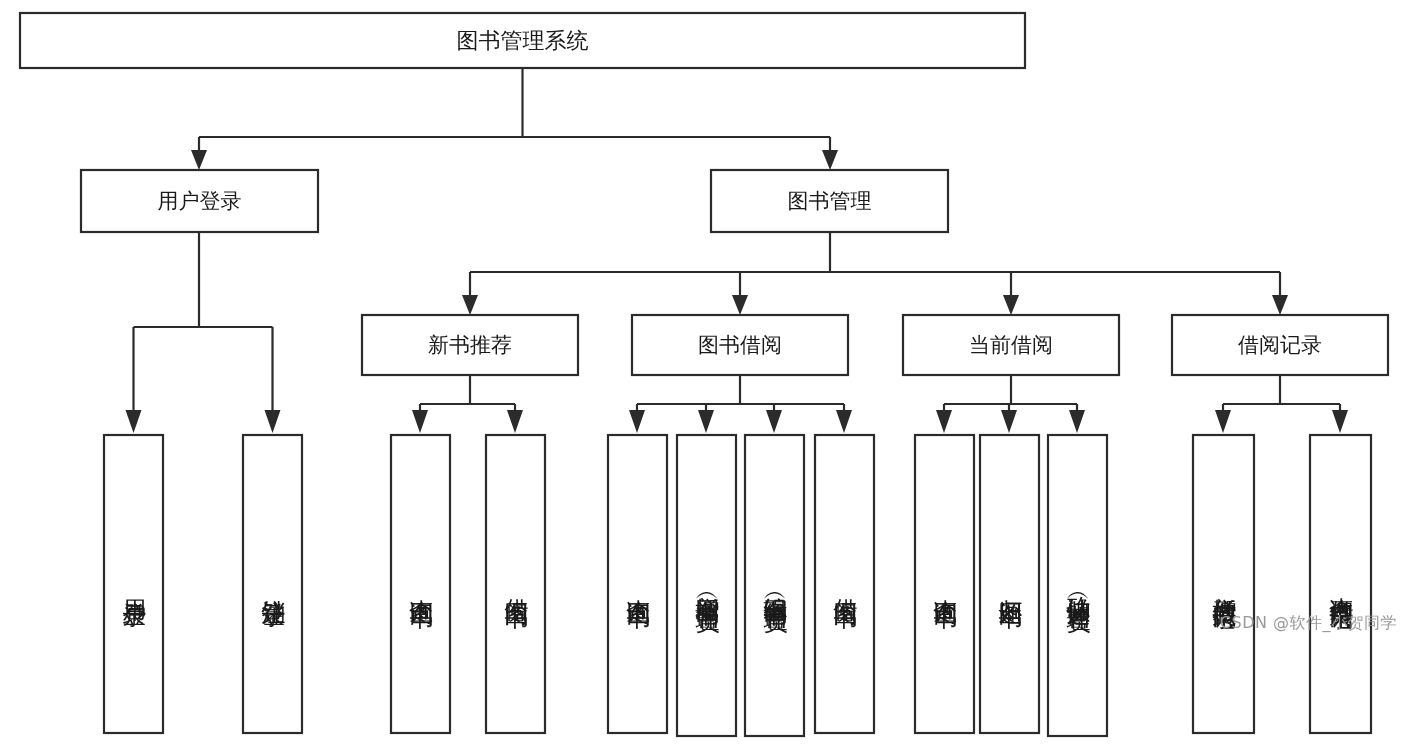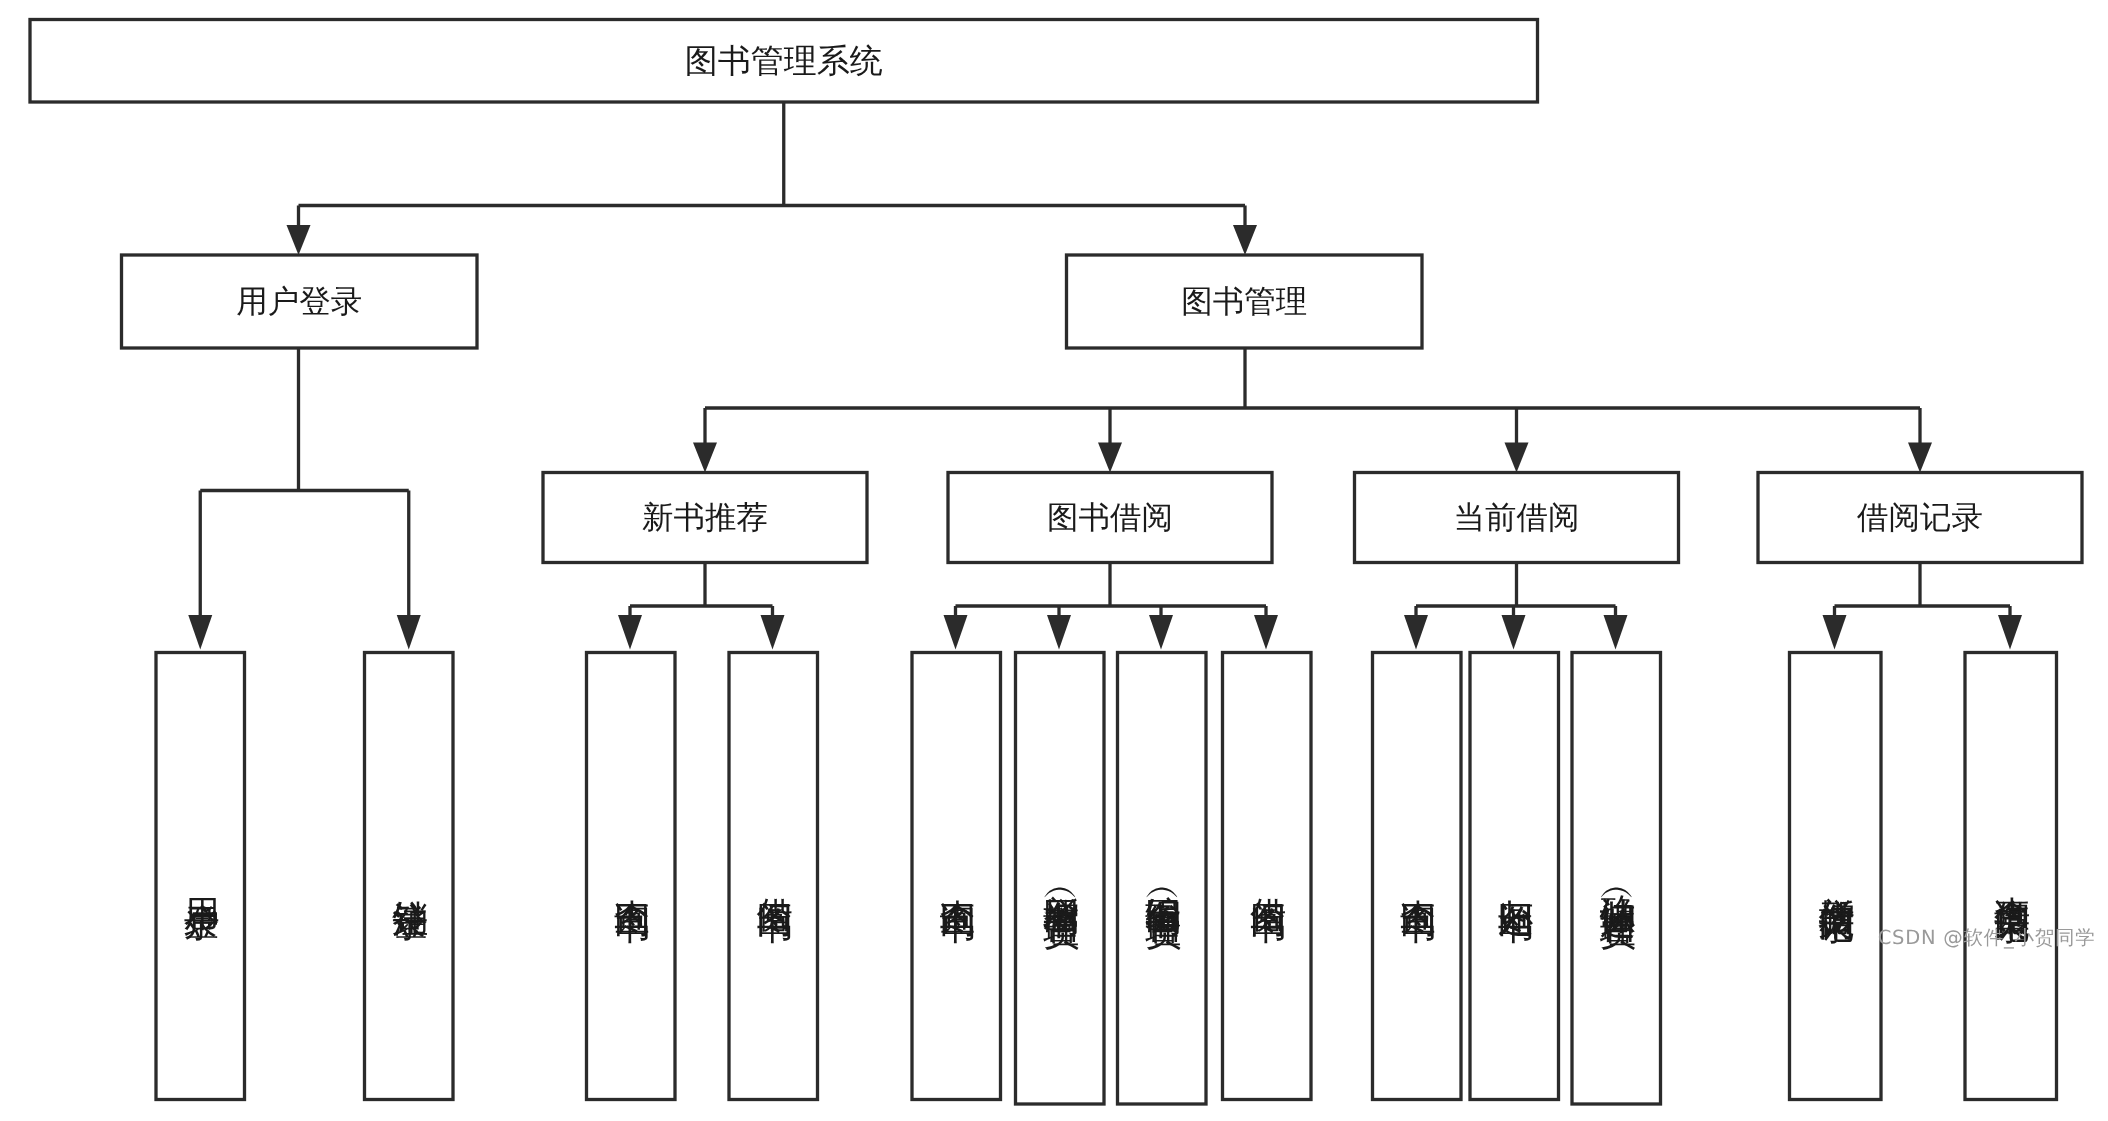--- a/index.html
+++ b/index.html
@@ -65,21 +65,21 @@
     pointer-events: none;
     display: flex;
     align-items: center;
     justify-content: center;
   }
   #watermark {
     position: absolute;
     right: 8px;
     bottom: 6px;
     font-family: "DejaVu Sans", "Liberation Sans", sans-serif;
-    font-size: 13px;
+    font-size: 16px;
     color: #9a9a9a;
     letter-spacing: 0.5px;
     white-space: nowrap;
   }
 </style>
 </head>
 <body>
 
 <div id="diagram-root">
 

